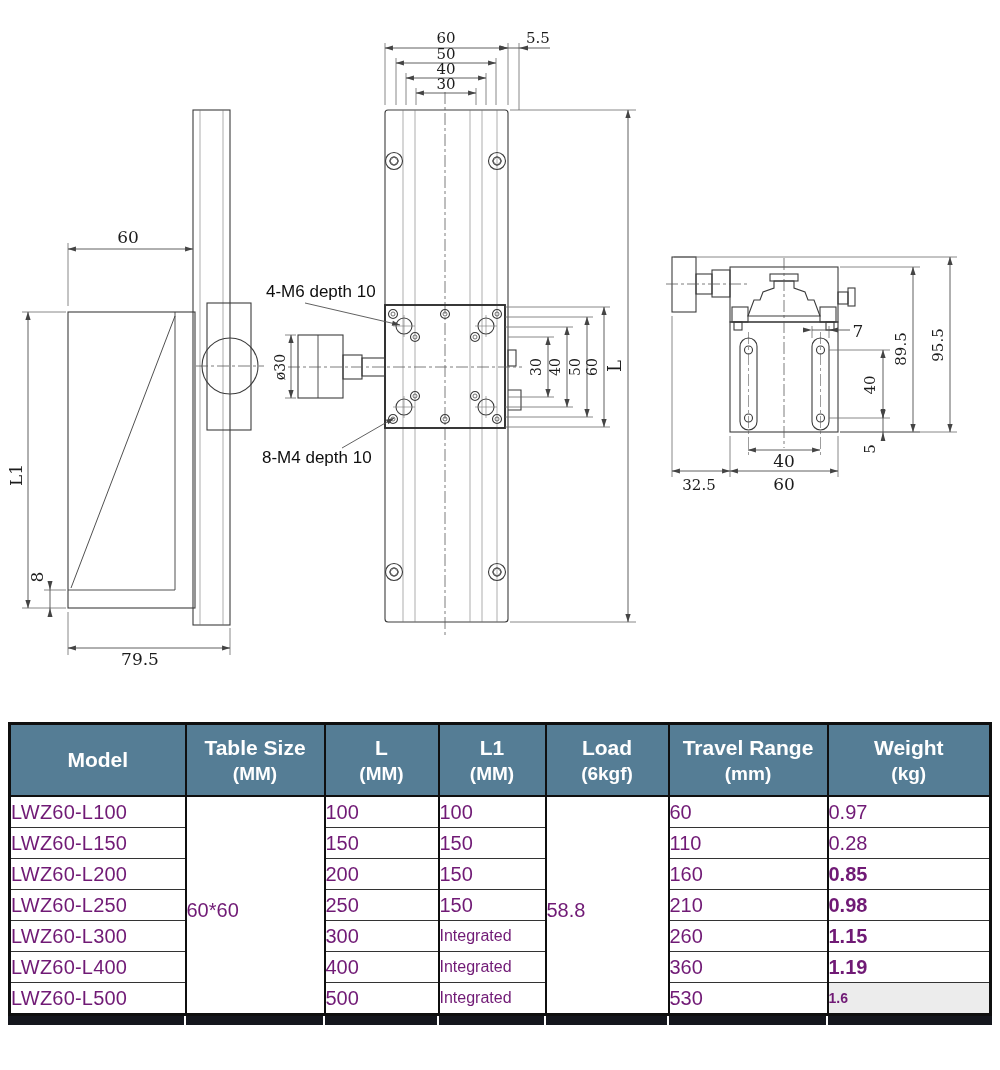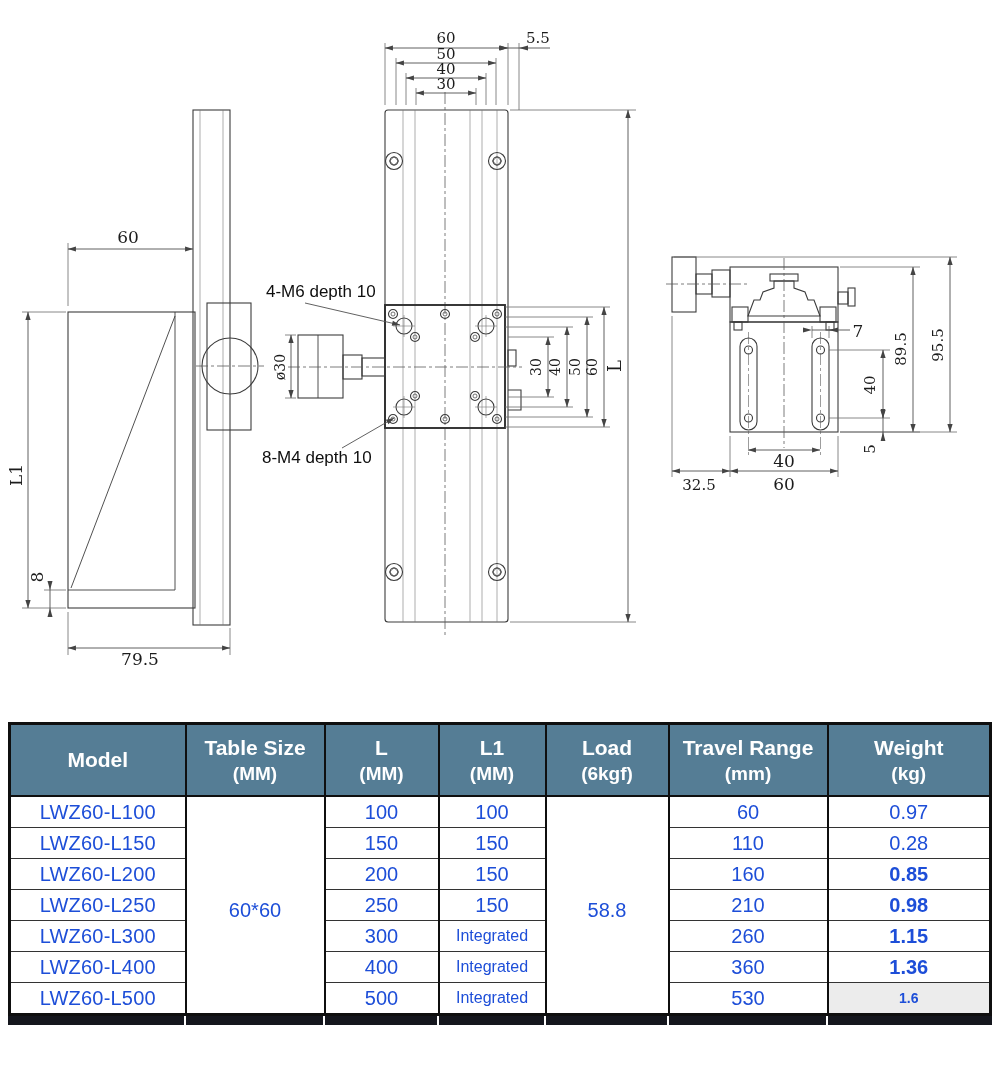--- a/index.html
+++ b/index.html
@@ -20,21 +20,21 @@
   .lbl{font-family:"Liberation Sans",sans-serif;fill:#0e0e0e;font-size:17px;}
   .arrfill{fill:#444;stroke:none;}
 
   
   .table-wrap{position:absolute;left:8px;top:722px;width:984px;}
   table{width:100%;border-collapse:collapse;table-layout:fixed;border:3px solid #0f0f0f;}
   thead th{background:#557d95;color:#ffffff;height:70px;border:2px solid #0f0f0f;
            font-weight:600;text-align:center;vertical-align:middle;padding:0;}
   th .h1{font-size:21px;line-height:26px;}
   th .h2{font-size:19px;line-height:25px;font-weight:600;}
-  tbody td{height:30px;text-align:center;vertical-align:middle;font-size:20px;color:#1d4ed8;
+  tbody td{height:30px;vertical-align:middle;font-size:20px;color:#701a75;
            padding:0;border-left:2px solid #0f0f0f;border-right:2px solid #0f0f0f;
            border-top:1px solid #333;border-bottom:1px solid #333;}
   td.model{letter-spacing:.2px;}
   td.merged{vertical-align:middle;padding-top:10px;}
   td.small{font-size:16px;}
   td.bold{font-weight:bold;}
   td.hl{background:#ececec;font-size:14px;font-weight:bold;}
   .bbar{height:9px;background:#14161d;position:relative;}
   .bbar i{position:absolute;top:0;width:2px;height:9px;background:#ffffff;display:block;}
 </style>
@@ -339,21 +339,21 @@
         <td>300</td>
         <td class="small">Integrated</td>
         <td>260</td>
         <td class="bold">1.15</td>
       </tr>
       <tr>
         <td class="model">LWZ60-L400</td>
         <td>400</td>
         <td class="small">Integrated</td>
         <td>360</td>
-        <td class="bold">1.36</td>
+        <td class="bold">1.19</td>
       </tr>
       <tr>
         <td class="model">LWZ60-L500</td>
         <td>500</td>
         <td class="small">Integrated</td>
         <td>530</td>
         <td class="hl">1.6</td>
       </tr>
     </tbody>
   </table>

